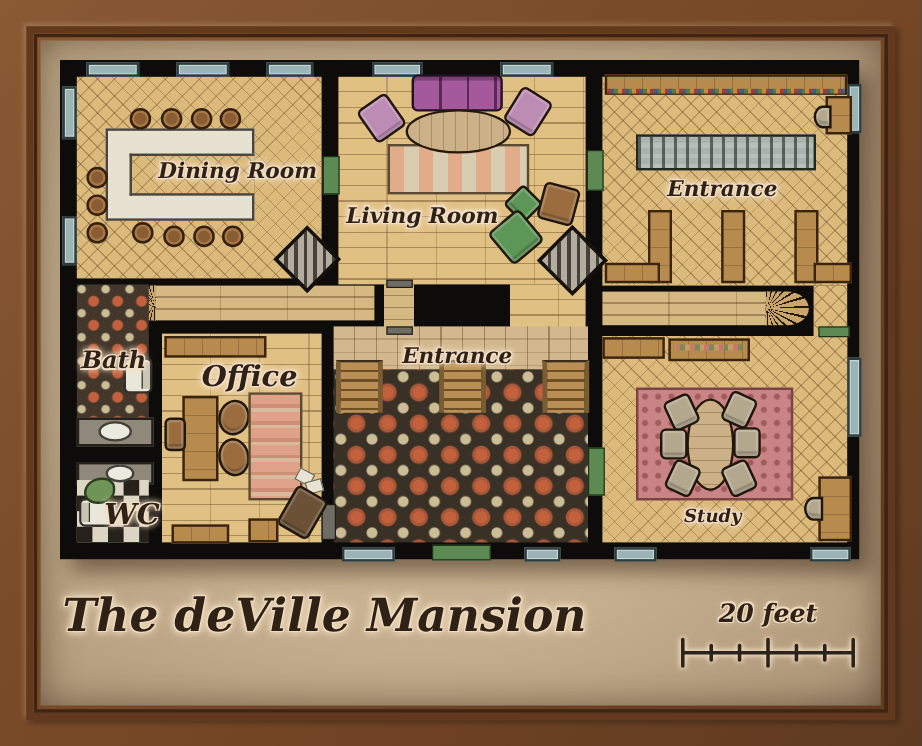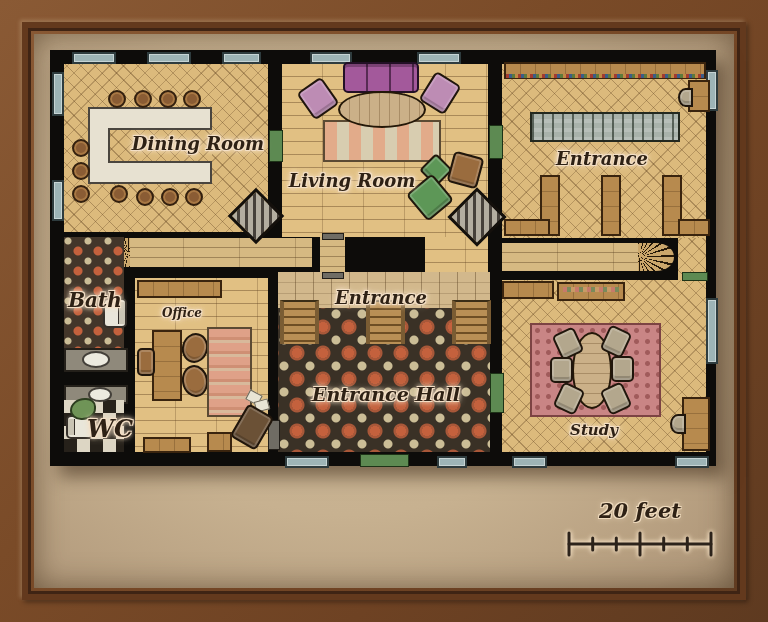--- a/index.html
+++ b/index.html
@@ -227,26 +227,26 @@
     <div class="abs chair" style="left:561px;top:306px;width:19px;height:22px;background:#b3a78d"></div>
     <div class="abs chair" style="left:554px;top:335px;width:20px;height:23px;background:#b3a78d;transform:rotate(-25deg)"></div>
     <div class="abs wood-v" style="left:632px;top:347px;width:24px;height:50px"></div>
     <div class="abs chair" style="left:620px;top:364px;width:12px;height:16px;background:#b3a78d;border-radius:50% 0 0 50%"></div>
   </div>
 
   <div class="abs room-label" style="left:198px;top:143px;font-size:18px">Dining Room</div>
   <div class="abs room-label" style="left:352px;top:180px;font-size:18px">Living Room</div>
   <div class="abs room-label" style="left:602px;top:158px;font-size:18px">Entrance</div>
   <div class="abs room-label" style="left:95px;top:300px;font-size:20px">Bath</div>
-  <div class="abs room-label" style="left:182px;top:313px;font-size:12px">Office</div>
+  <div class="abs room-label" style="left:208px;top:313px;font-size:24px">Office</div>
   <div class="abs room-label" style="left:381px;top:297px;font-size:18px">Entrance</div>
-  <div class="abs room-label" style="left:386px;top:394px;font-size:19px">Entrance Hall</div>
   <div class="abs room-label" style="left:110px;top:428px;font-size:24px">WC</div>
   <div class="abs room-label" style="left:594px;top:430px;font-size:15px">Study</div>
 
+  <div id="map-title" class="abs">The deVille Mansion</div>
   <div id="scale-label" class="abs">20 feet</div>
   <svg id="scale-svg" class="abs" width="150" height="30" viewBox="0 0 150 30">
     <g stroke="#2c231b" stroke-width="3" stroke-linecap="round">
       <line x1="4" y1="16" x2="146" y2="16"></line>
       <line x1="4" y1="5" x2="4" y2="27"></line>
       <line x1="146" y1="5" x2="146" y2="27"></line>
       <line x1="75" y1="5" x2="75" y2="27"></line>
       <line x1="27.7" y1="10" x2="27.7" y2="22"></line>
       <line x1="51.3" y1="10" x2="51.3" y2="22"></line>
       <line x1="98.7" y1="10" x2="98.7" y2="22"></line>

